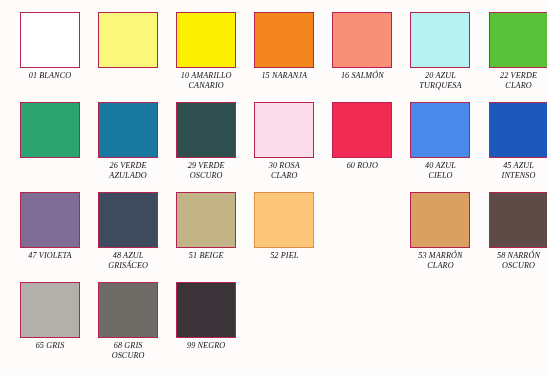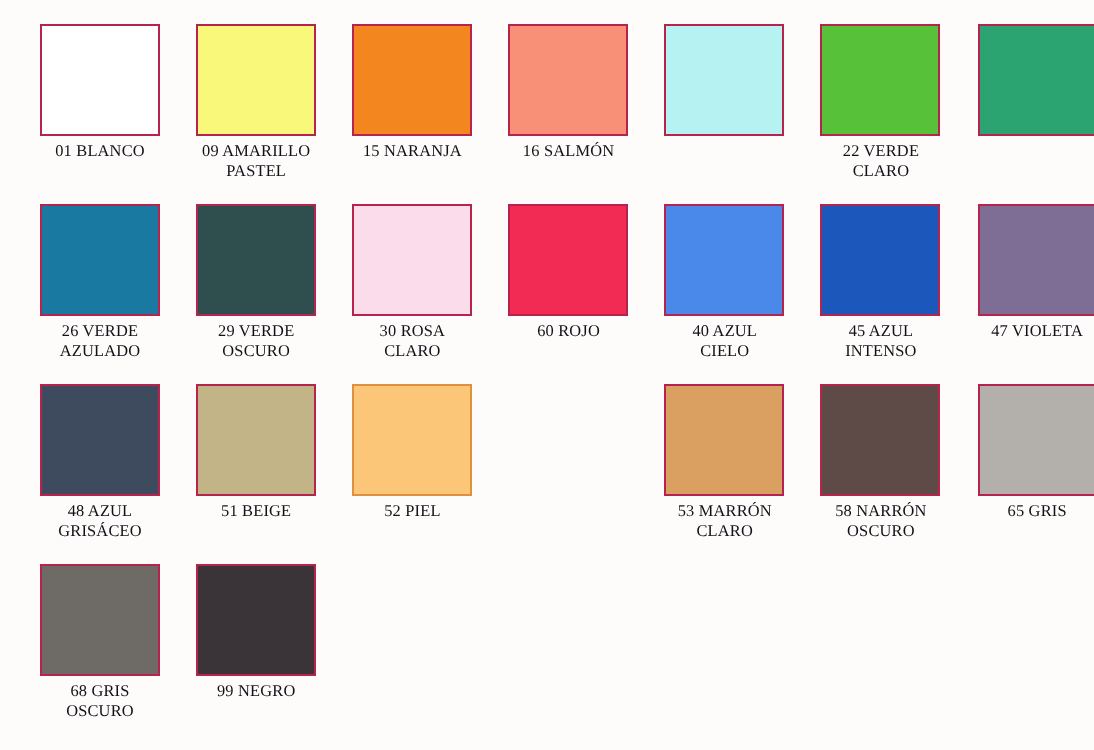--- a/index.html
+++ b/index.html
@@ -30,20 +30,21 @@
     width: 547px;
     height: 375px;
   }
   .swatch-cell {
     position: relative;
     width: 78.1px;
     height: 90px;
     display: flex;
     flex-direction: column;
     align-items: flex-start;
+    font-style: italic;
   }
   .swatch-chip {
     width: 60px;
     height: 56px;
     border: 1.5px solid #b5234e;
     box-sizing: border-box;
     display: block;
   }
   .swatch-label {
     width: 74px;
@@ -62,33 +63,38 @@
 <body>
 
 <div id="swatch-chart">
   <div class="swatch-grid">
       <div class="swatch-cell">
         <div class="swatch-chip" style="background: rgb(255, 255, 255); border-color: rgb(181, 35, 78);"></div>
         <div class="swatch-label">01 BLANCO</div>
       </div>
       <div class="swatch-cell">
         <div class="swatch-chip" style="background: rgb(250, 248, 122); border-color: rgb(181, 35, 78);"></div>
-        <div class="swatch-label">09 AMARILLO
-PASTEL</div>
+      </div>
+      <div class="swatch-cell">
+        <div class="swatch-chip" style="background: rgb(253, 240, 0); border-color: rgb(181, 35, 78);"></div>
+        <div class="swatch-label">10 AMARILLO
+CANARIO</div>
       </div>
       <div class="swatch-cell">
         <div class="swatch-chip" style="background: rgb(244, 134, 31); border-color: rgb(181, 35, 78);"></div>
         <div class="swatch-label">15 NARANJA</div>
       </div>
       <div class="swatch-cell">
         <div class="swatch-chip" style="background: rgb(247, 144, 119); border-color: rgb(181, 35, 78);"></div>
         <div class="swatch-label">16 SALMÓN</div>
       </div>
       <div class="swatch-cell">
         <div class="swatch-chip" style="background: rgb(182, 242, 242); border-color: rgb(181, 35, 78);"></div>
+        <div class="swatch-label">20 AZUL
+TURQUESA</div>
       </div>
       <div class="swatch-cell">
         <div class="swatch-chip" style="background: rgb(87, 193, 58); border-color: rgb(181, 35, 78);"></div>
         <div class="swatch-label">22 VERDE
 CLARO</div>
       </div>
       <div class="swatch-cell">
         <div class="swatch-chip" style="background: rgb(43, 164, 113); border-color: rgb(181, 35, 78);"></div>
       </div>
       <div class="swatch-cell">

